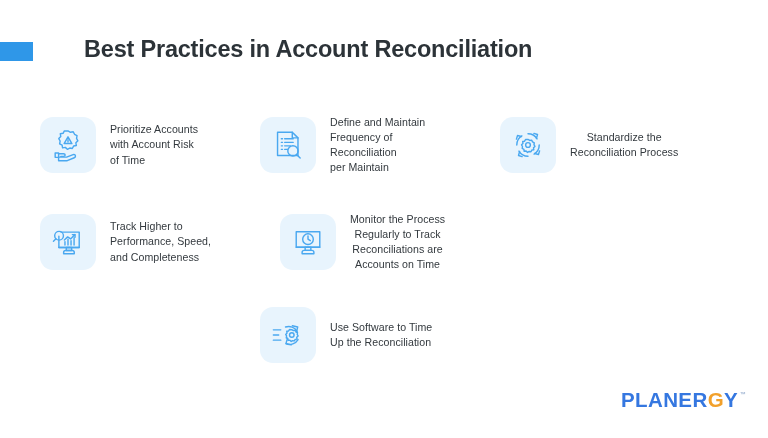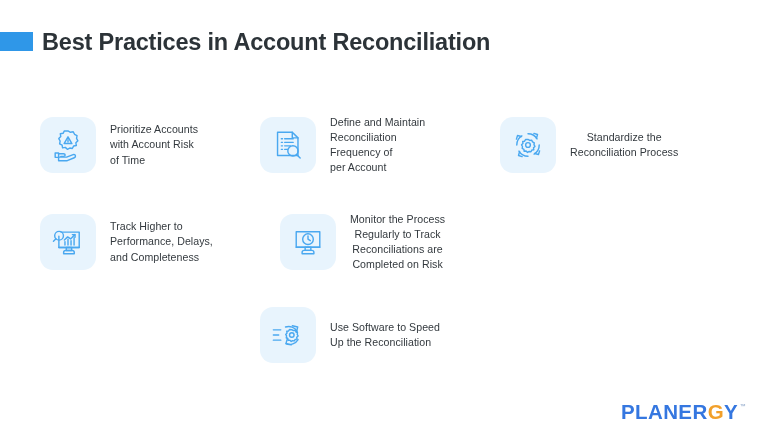--- a/index.html
+++ b/index.html
@@ -24,21 +24,22 @@
   }
 
   
   .header {
     position: absolute;
     top: 30px;
     left: 0;
     right: 0;
     height: 40px;
     display: flex;
-    align-items: flex-start;
+    align-items: center;
+    gap: 42px;
   }
 
   .accent-bar {
     width: 33px;
     height: 19px;
     background: #2f97e8;
     flex: 0 0 auto;
     margin-top: 2px;
   }
 
@@ -104,21 +105,21 @@
     font-weight: normal;
     letter-spacing: 0.05px;
   }
 
   .cell-text .ln { display: block; white-space: nowrap; }
 
   
   .logo {
     position: absolute;
     right: 22px;
-    bottom: 16px;
+    bottom: 28px;
     display: flex;
     align-items: flex-start;
     font-size: 20.5px;
     font-weight: bold;
     letter-spacing: 0.4px;
     color: #3577e0;
     line-height: 1;
     justify-content: flex-end;
   }
   .logo .part-a { color: #3577e0; }
@@ -172,23 +173,23 @@
             <path d="M9 6.5h15.5l6 6V31H9z"></path>
             <path d="M24.5 6.5v6h6"></path>
             <path d="M13 13.5h1.2M13 17.2h1.2M13 20.9h1.2M13 24.6h1.2"></path>
             <path d="M16.5 13.5h9M16.5 17.2h9M16.5 20.9h6M16.5 24.6h3"></path>
             <circle cx="25.2" cy="26.2" r="5.4"></circle>
             <path d="M29.2 30.2l3.6 3.6"></path>
           </svg>
         </span>
         <div class="cell-text">
           <span class="ln">Define and Maintain</span>
+          <span class="ln">Frequency of</span>
           <span class="ln">Reconciliation</span>
-          <span class="ln">Frequency of</span>
-          <span class="ln">per Account</span>
+          <span class="ln">per Maintain</span>
         </div>
       </div>
 
       <div class="cell col-3">
         <span class="icon-tile">
           <svg width="38" height="38" viewBox="0 0 40 40" fill="none" stroke="#4aa8f0" stroke-width="1.5" stroke-linecap="round" stroke-linejoin="round">
             <path d="M20 8.2c4 0 7.6 2.2 9.5 5.4"></path>
             <path d="M26.2 7.8l3.8 1.2-1.1 3.9"></path>
             <path d="M31.8 20c0 4-2.2 7.6-5.4 9.5"></path>
             <path d="M32.2 26.2l-1.2 3.8-3.9-1.1"></path>
@@ -220,41 +221,41 @@
             <path d="M15.4 32.4h11.2v-1.3c0-1.2-1-2.2-2.2-2.2h-6.8c-1.2 0-2.2 1-2.2 2.2z"></path>
             <path d="M16.8 23.2v-3.6M20 23.2v-6.1M23.2 23.2v-4.6M26.4 23.2v-7.6"></path>
             <path d="M16.2 17.8l3.4-3.2 3.2 2.2 4.4-4.6"></path>
             <path d="M24.6 12.2h2.8v2.8"></path>
             <circle cx="10.6" cy="13.4" r="4.6"></circle>
             <path d="M7.3 16.7l-2.6 2.6"></path>
           </svg>
         </span>
         <div class="cell-text">
           <span class="ln">Track Higher to</span>
-          <span class="ln">Performance, Delays,</span>
+          <span class="ln">Performance, Speed,</span>
           <span class="ln">and Completeness</span>
         </div>
       </div>
 
       <div class="cell col-3">
         <span class="icon-tile">
           <svg width="38" height="38" viewBox="0 0 40 40" fill="none" stroke="#4aa8f0" stroke-width="1.5" stroke-linecap="round" stroke-linejoin="round">
             <path d="M7.6 9.2h24.8v16.4H7.6z"></path>
             <path d="M7.6 25.6h24.8"></path>
             <path d="M17 25.6v3.2h6v-3.2z"></path>
             <path d="M13.8 32.4h12.4v-1.4c0-1.2-1-2.2-2.2-2.2H16c-1.2 0-2.2 1-2.2 2.2z"></path>
             <circle cx="20" cy="17" r="5.6"></circle>
             <path d="M20 13.6V17l2.4 1.6"></path>
           </svg>
         </span>
         <div class="cell-text">
           <span class="ln">Monitor the Process</span>
           <span class="ln">Regularly to Track</span>
           <span class="ln">Reconciliations are</span>
-          <span class="ln">Completed on Risk</span>
+          <span class="ln">Accounts on Time</span>
         </div>
       </div>
 
     </div>
 
     <div class="row row-3">
 
       <div class="cell col-1 spacer"></div>
 
       <div class="cell col-2">
@@ -263,21 +264,21 @@
             <path d="M4.6 14.6h7.8M4.6 20h5.6M4.6 25.4h7.8"></path>
             <path d="M17.4 11.6c4.6-1.6 9.8.3 12.2 4.5"></path>
             <path d="M24.6 10.2l5.6 1.4-1.4 5.6"></path>
             <path d="M30.6 24.8c-2.6 4.4-8 6.3-12.7 4.5"></path>
             <path d="M23.4 30.4l-5.5-1.6 1.6-5.5"></path>
             <path d="M24 14.4l1.6.9 1.9-.3.9 1.6 1.6.9-.3 1.9.9 1.6-1.4 1.4.3 1.9-1.9.3-.9 1.6-1.7-.3-1.6.9-1.4-1.4-1.9.3-.3-1.9-1.6-.9.3-1.9-.9-1.6 1.4-1.4-.3-1.9 1.9-.3.9-1.6z"></path>
             <circle cx="24" cy="20" r="2.4"></circle>
           </svg>
         </span>
         <div class="cell-text">
-          <span class="ln">Use Software to Speed</span>
+          <span class="ln">Use Software to Time</span>
           <span class="ln">Up the Reconciliation</span>
         </div>
       </div>
 
       <div class="cell col-3 spacer"></div>
 
     </div>
 
   </div>
 

